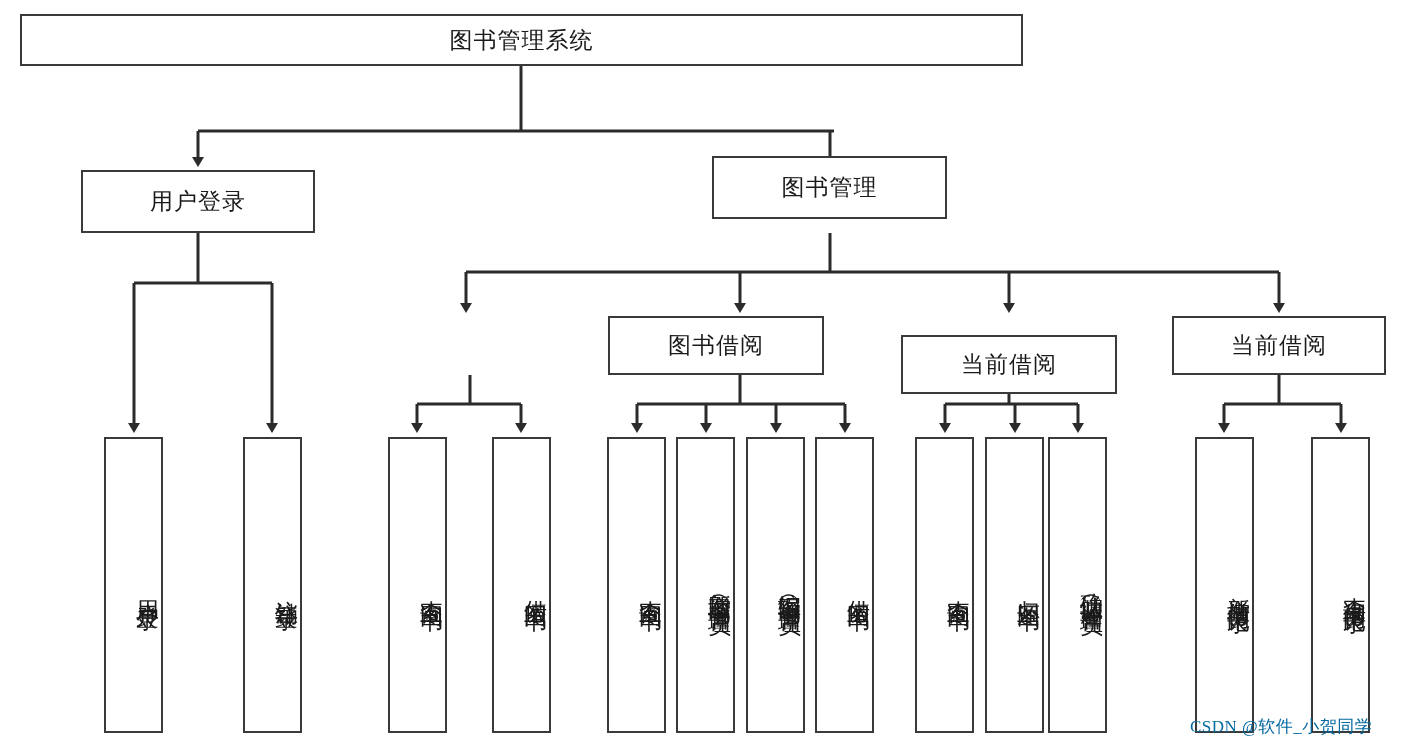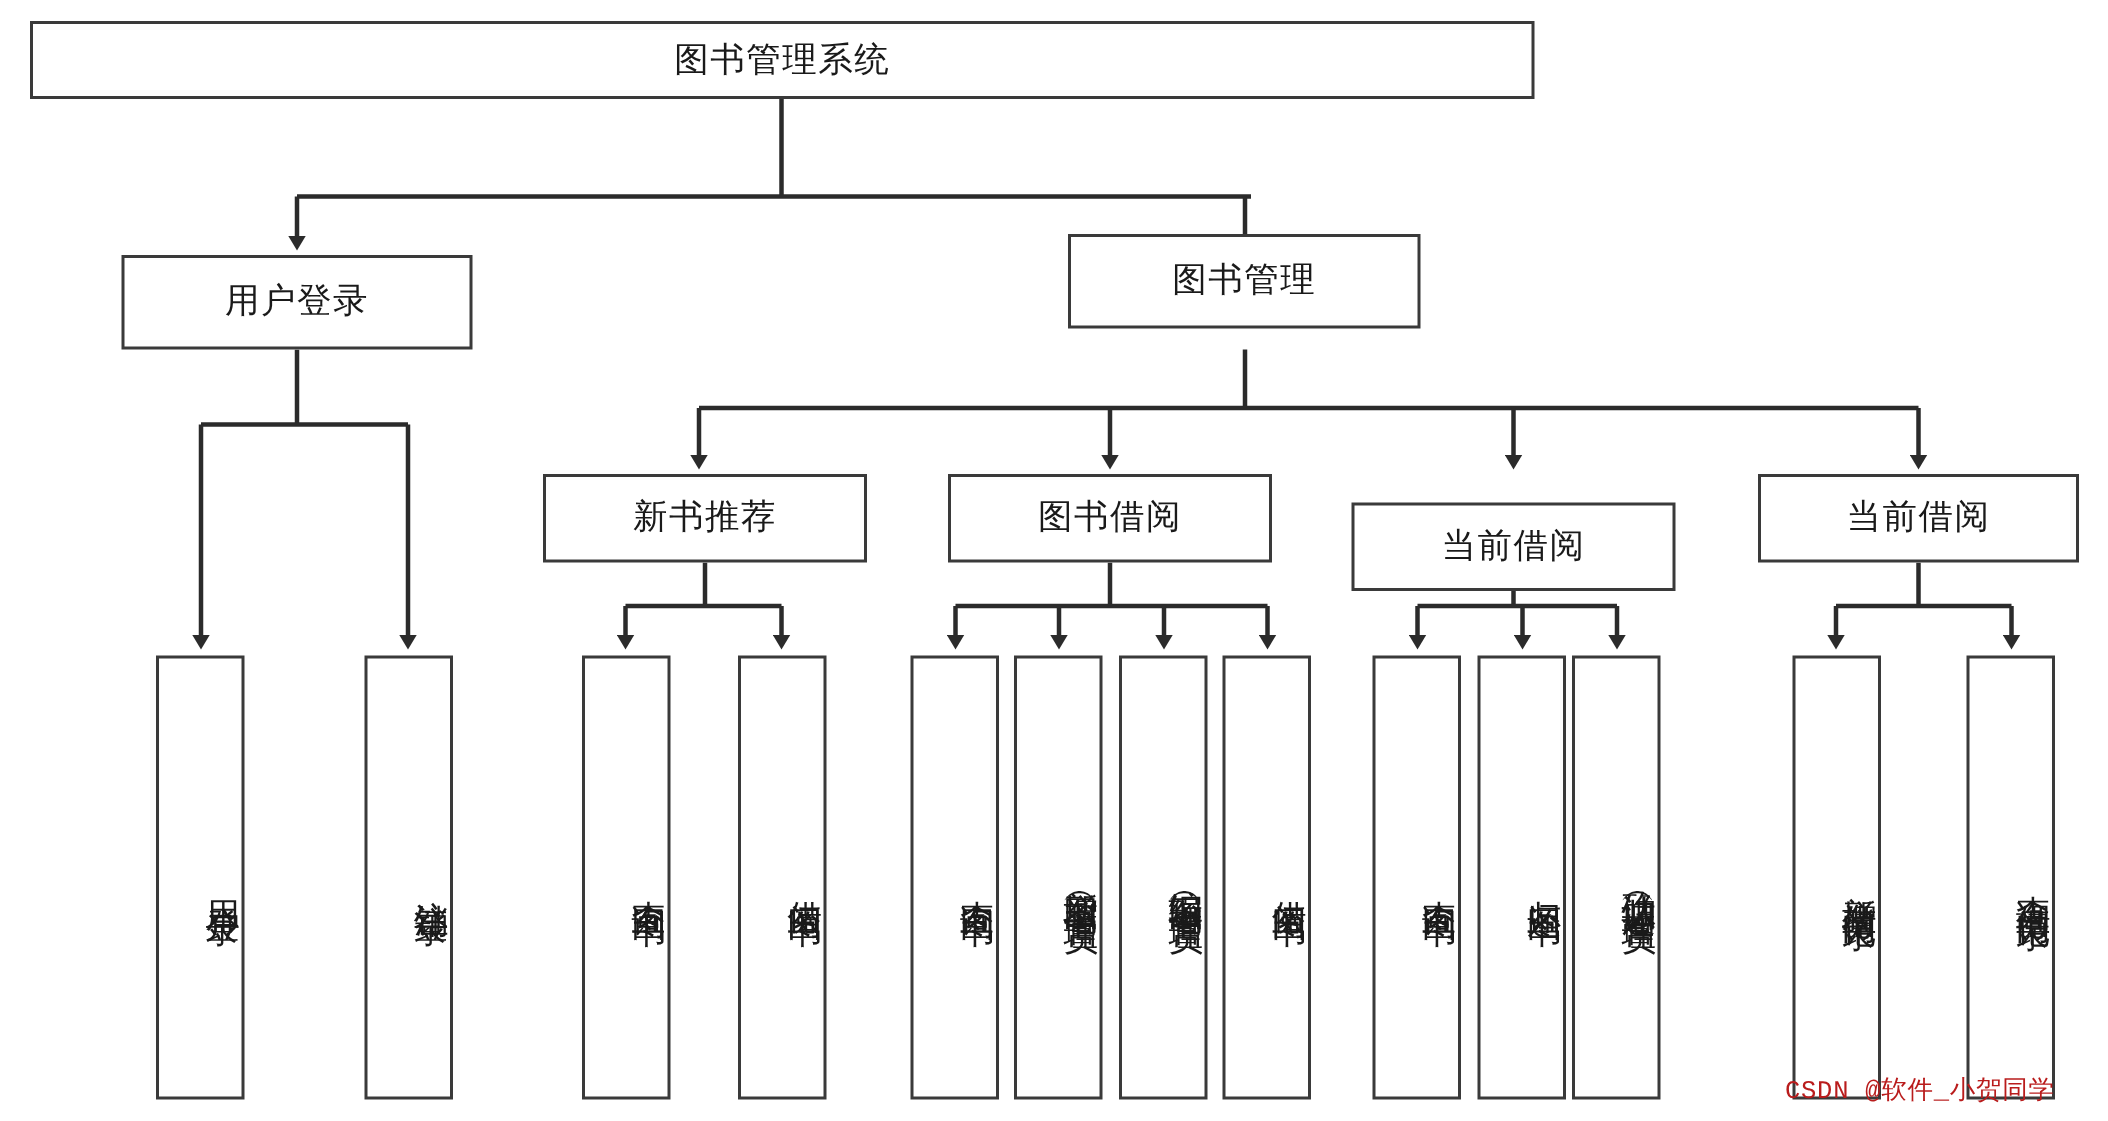--- a/index.html
+++ b/index.html
@@ -45,24 +45,24 @@
     align-items:flex-start;
     justify-content:center;
   }
   .node .lbl{
     display:block;
     white-space:nowrap;
   }
   .watermark{
     position:absolute;
     font-size:17px;
-    color:#b91c1c;
+    color:#0369a1;
     white-space:nowrap;
     letter-spacing:0.5px;
-    font-family:Liberation Mono, monospace;
+    font-family:Liberation Serif, serif;
   }
 </style>
 </head>
 <body>
 
 <div id="canvas">
 
   <svg class="edges" viewBox="0 0 1405 747" xmlns="http://www.w3.org/2000/svg">
     <defs>
       <marker id="arrow" markerWidth="10" markerHeight="12" refX="1" refY="6" orient="auto" markerUnits="userSpaceOnUse">
@@ -117,24 +117,21 @@
     <span class="lbl">图书管理系统</span>
   </div>
 
   <div class="node horiz" style="left:81px; top:170px; width:234px; height:63px;">
     <span class="lbl">用户登录</span>
   </div>
   <div class="node horiz" style="left:712px; top:156px; width:235px; height:63px;">
     <span class="lbl">图书管理</span>
   </div>
 
-  <div class="node horiz" style="left:362px; top:316px; width:216px; height:59px;">
-    <span class="lbl">新书推荐</span>
-  </div>
-  <div class="node horiz" style="left:632px; top:316px; width:216px; height:59px;">
+  <div class="node horiz" style="left:608px; top:316px; width:216px; height:59px;">
     <span class="lbl">图书借阅</span>
   </div>
   <div class="node horiz" style="left:901px; top:335px; width:216px; height:59px;">
     <span class="lbl">当前借阅</span>
   </div>
   <div class="node horiz" style="left:1172px; top:316px; width:214px; height:59px;">
     <span class="lbl">当前借阅</span>
   </div>
 
   <div class="node vert" style="left:104px; top:437px; width:59px; height:296px;">

